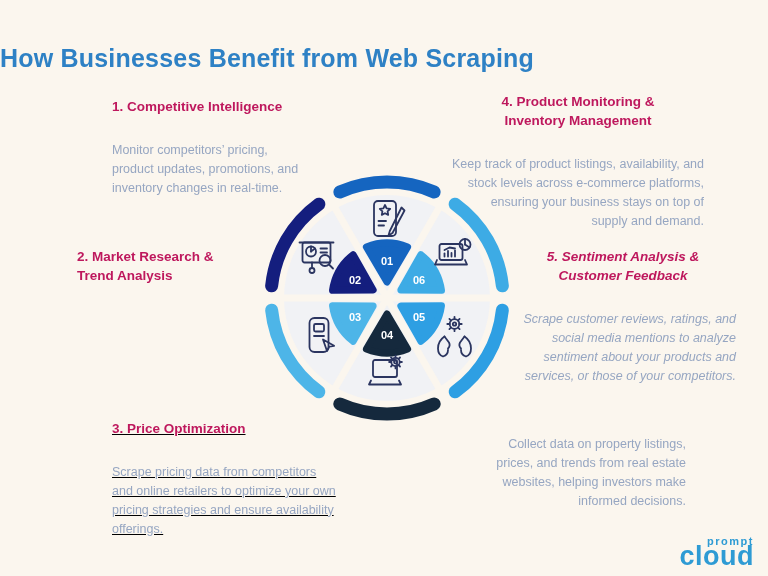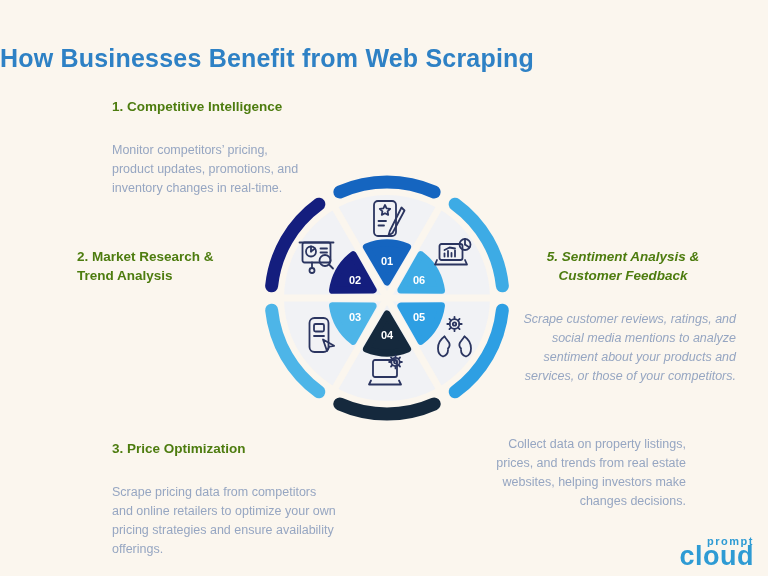--- a/index.html
+++ b/index.html
@@ -8,32 +8,32 @@
     background:#fbf6ee;overflow:hidden;
     font-family:"Liberation Sans",sans-serif;
   }
   .title{
     position:absolute;top:28px;left:0;width:100%;
     text-align:left;font-size:25px;font-weight:bold;
     color:#2e81c5;letter-spacing:.2px;margin-top:16px;
   }
   .sec{position:absolute;}
   .sec-heading{
-    font-size:13.5px;font-weight:bold;color:#4d7c0f;
+    font-size:13.5px;font-weight:bold;color:#be185d;
     white-space:pre-line;line-height:1.4;
   }
   .sec-body{
     margin-top:24px;font-size:12.5px;color:#96a6c2;line-height:1.52;
   }
   .sec.left .sec-heading,.sec.left .sec-body{text-align:left;}
   .sec.right .sec-heading{text-align:center;}
   .sec.right .sec-body{text-align:right;}
   #sec1{left:112px;top:98px;width:192px;}
   #sec2{left:77px;top:248px;width:212px;}
-  #sec3{left:112px;top:440px;width:228px;}
+  #sec3{left:112px;top:420px;width:228px;text-decoration:underline;}
   #sec4{left:452px;top:93px;width:252px;}
   #sec5{left:510px;top:248px;width:226px;font-style:italic;}
   #sec6{left:470px;top:411px;width:216px;}
   .wheel{position:absolute;left:257px;top:168px;width:260px;height:260px;}
   .wheel .ic{fill:none;stroke:#2b3560;stroke-width:1.8;stroke-linecap:round;stroke-linejoin:round;}
   .wheel .sep{stroke:#fbf6ee;stroke-width:7;}
   .wheel .arc{fill:none;stroke-width:13;stroke-linecap:round;}
   .wheel .wedge{stroke-width:7;stroke-linejoin:round;}
   .wheel .segnum{
     fill:#ffffff;font-family:"Liberation Sans",sans-serif;
@@ -61,29 +61,34 @@
   <div class="sec left" id="sec2">
     <div class="sec-heading">2. Market Research &amp;
 Trend Analysis</div>
   </div>
 
   <div class="sec left" id="sec3">
     <div class="sec-heading">3. Price Optimization</div>
     <div class="sec-body">Scrape pricing data from competitors and online retailers to optimize your own pricing strategies and ensure availability offerings.</div>
   </div>
 
+  <div class="sec right" id="sec4">
+    <div class="sec-heading">4. Product Monitoring &amp;
+Inventory Management</div>
+    <div class="sec-body">Keep track of product listings, availability, and stock levels across e-commerce platforms, ensuring your business stays on top of supply and demand.</div>
+  </div>
 
   <div class="sec right" id="sec5">
     <div class="sec-heading">5. Sentiment Analysis &amp;
 Customer Feedback</div>
     <div class="sec-body">Scrape customer reviews, ratings, and social media mentions to analyze sentiment about your products and services, or those of your competitors.</div>
   </div>
 
   <div class="sec right" id="sec6">
-    <div class="sec-body">Collect data on property listings, prices, and trends from real estate websites, helping investors make changes decisions.</div>
+    <div class="sec-body">Collect data on property listings, prices, and trends from real estate websites, helping investors make informed decisions.</div>
   </div>
 
   <svg class="wheel" viewBox="-130 -130 260 260">
 
     <circle r="103" fill="#f1f2f5"></circle>
 
     <g>
       <line class="sep" x1="-105" y1="0" x2="105" y2="0"></line>
       <line class="sep" x1="52.5" y1="90.93" x2="-52.5" y2="-90.93"></line>
       <line class="sep" x1="-52.5" y1="90.93" x2="52.5" y2="-90.93"></line>

